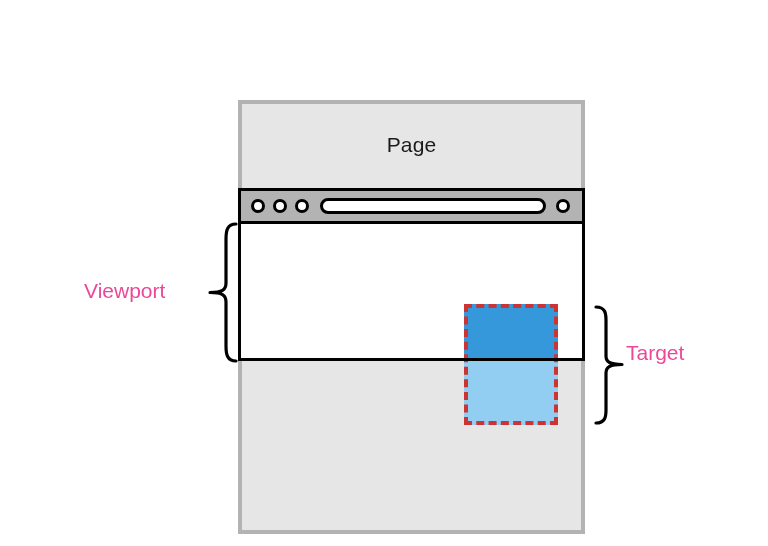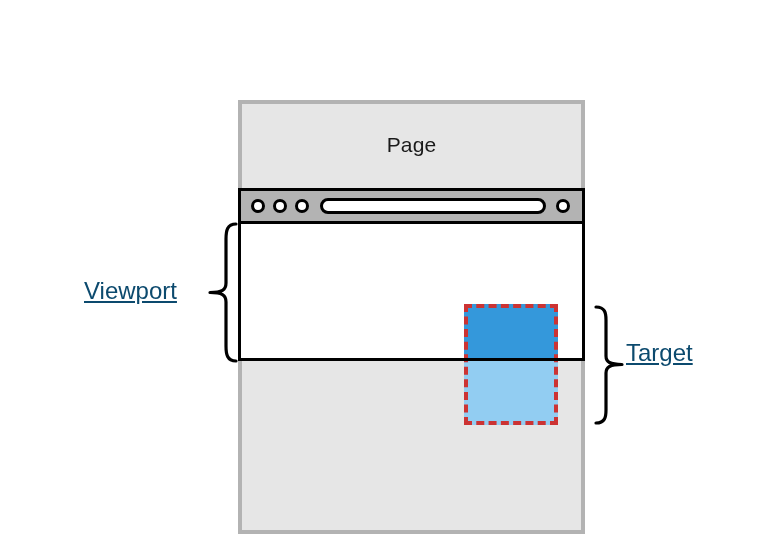--- a/index.html
+++ b/index.html
@@ -146,25 +146,24 @@
   }
 
   
   .brace {
     position: absolute;
   }
   .brace svg { display: block; }
 
   .brace-label {
     position: absolute;
-    font-size: 24px;
-    color: #0c4a6e;
+    font-size: 21px;
+    color: #ec4899;
     line-height: 26px;
     white-space: nowrap;
-    text-decoration: underline;
   }
   .label-viewport {
     left: 84px;
     top: 230px;
   }
   .label-target {
     left: 626px;
     top: 292px;
   }
 </style>

